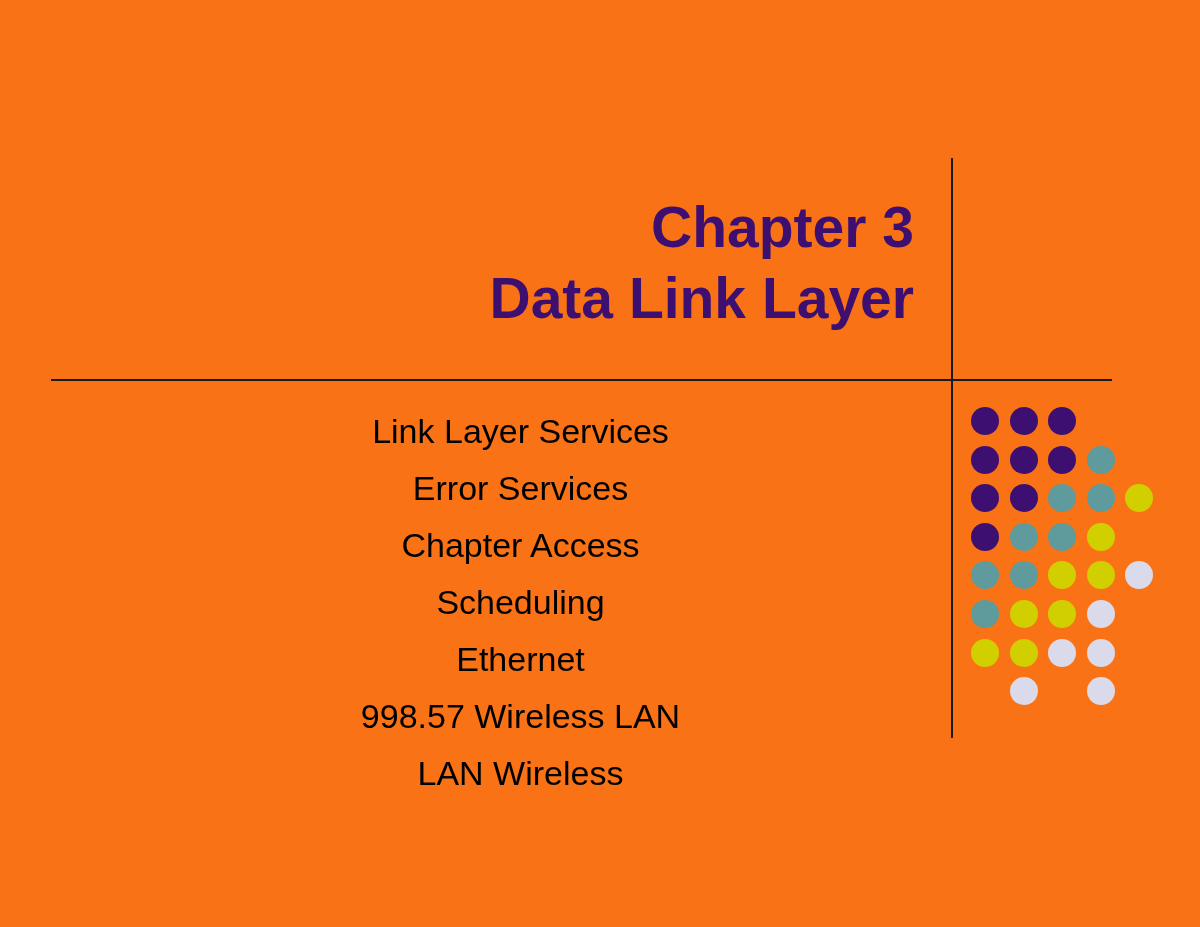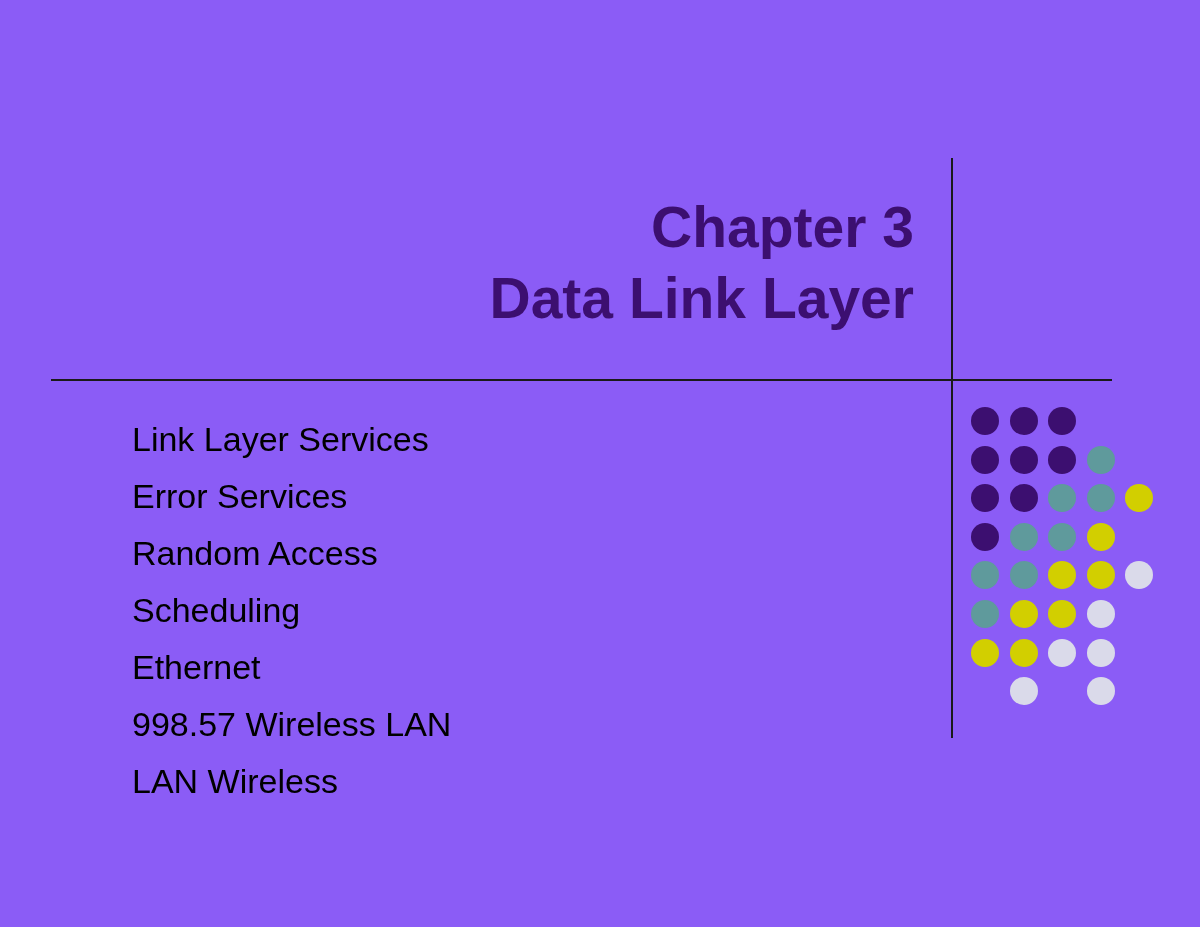--- a/index.html
+++ b/index.html
@@ -7,21 +7,21 @@
     padding: 0;
     background: #ffffff;
   }
   body {
     font-family: "Liberation Sans", sans-serif;
   }
   #slide {
     position: relative;
     width: 1200px;
     height: 927px;
-    background: #8b5cf6;
+    background: #f97316;
     overflow: hidden;
   }
 
   
   #vertical-rule {
     position: absolute;
     left: 951px;
     top: 158px;
     width: 2px;
     height: 580px;
@@ -54,23 +54,23 @@
     color: #3c0f70;
     white-space: nowrap;
   }
 
   
   #subtitle-list {
     position: absolute;
     left: 120px;
     top: 399px;
     width: 793px;
-    text-align: left;
+    text-align: center;
     list-style: none;
-    margin: 12px;
+    margin: 4px;
     padding: 0;
   }
   #subtitle-list li {
     font-family: "Liberation Sans", sans-serif;
     font-size: 34px;
     font-weight: normal;
     line-height: 57px;
     color: #000000;
     white-space: nowrap;
   }
@@ -104,21 +104,21 @@
   <div id="horizontal-rule"></div>
 
   <div id="title-block">
     <span class="title-line">Chapter 3</span>
     <span class="title-line">Data Link Layer</span>
   </div>
 
   <ul id="subtitle-list">
     <li>Link Layer Services</li>
     <li>Error Services</li>
-    <li>Random Access</li>
+    <li>Chapter Access</li>
     <li>Scheduling</li>
     <li>Ethernet</li>
     <li>998.57 Wireless LAN</li>
     <li>LAN Wireless</li>
   </ul>
 
   <div id="dot-grid">
       <div class="dot-row" style="height: 38.6px;">
         <span class="dot" style="left: 0px; width: 28px; height: 28px; background: rgb(60, 15, 112);"></span>
         <span class="dot" style="left: 38.6px; width: 28px; height: 28px; background: rgb(60, 15, 112);"></span>

